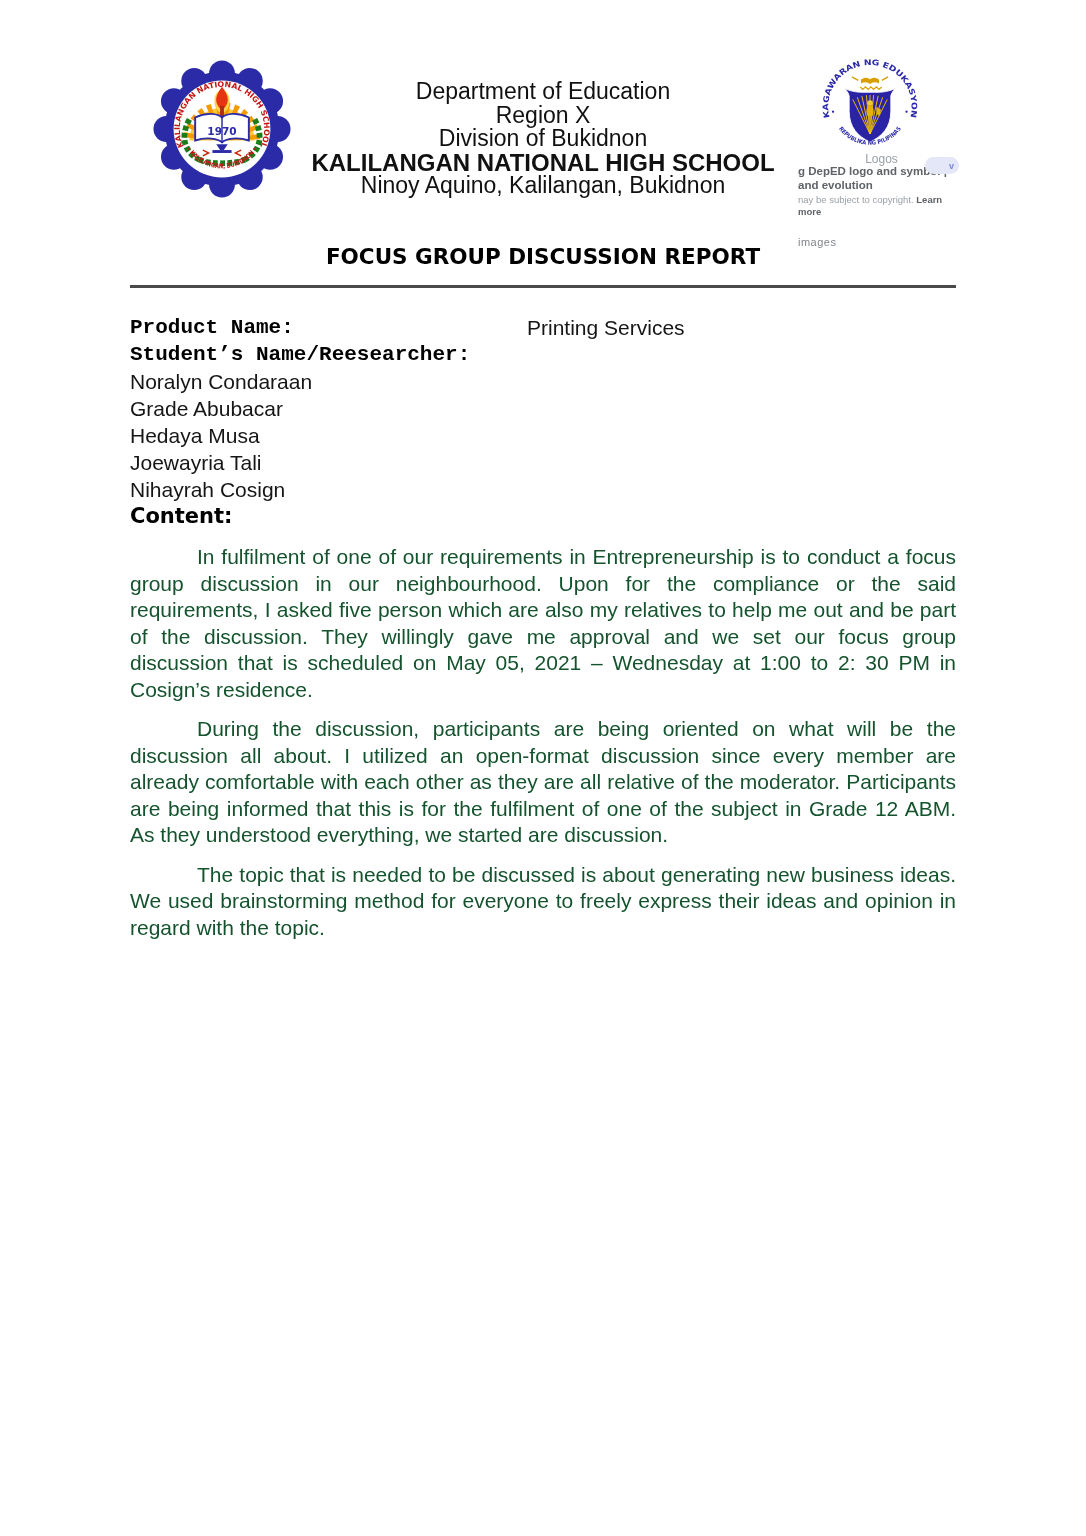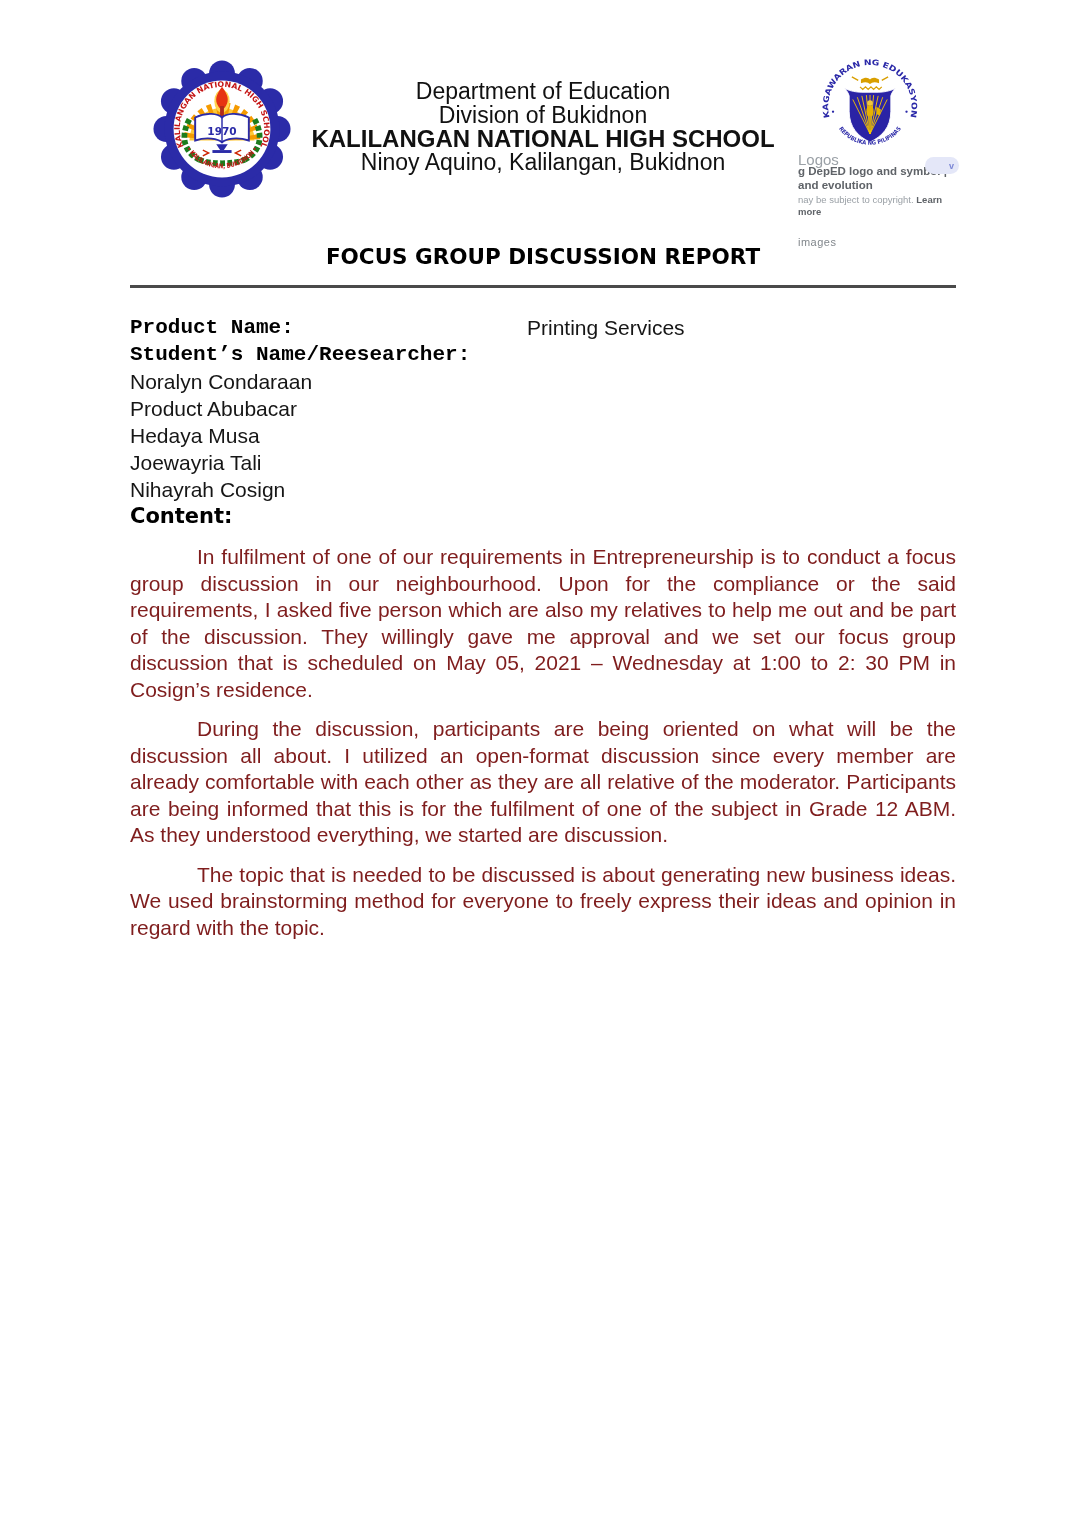--- a/index.html
+++ b/index.html
@@ -22,21 +22,21 @@
   }
   .head-center .hc-bold {
     font-weight:bold; font-size:24px;
     font-family:"Liberation Sans", sans-serif;
   }
   .deped-right { position:absolute; left:793px; top:56px; width:172px; }
   .deped-right svg { display:block; margin-left:27px; }
 
   
   .gcap { position:relative; margin-top:2px; padding-left:5px; font-family:"Liberation Sans", sans-serif; }
-  .gcap-kicker { font-size:15px; color:#9aa0a6; line-height:11px; }
+  .gcap-kicker { font-size:12px; color:#9aa0a6; line-height:11px;text-align:center; }
   .gcap-title { font-size:11.5px; font-weight:bold; color:#5f6368; line-height:13.5px; }
   .gcap-sub { font-size:9.5px; color:#9aa0a6; line-height:12px; margin-top:2px; }
   .gcap-learn { color:#5f6368; font-weight:bold; }
   .gcap-images { font-size:11px; color:#80868b; margin-top:18px; letter-spacing:0.5px; }
   .gcap-pill {
     position:absolute; right:6px; top:3px;
     width:34px; height:17px; border-radius:9px;
     background:#e4e7f8; color:#7b86d4;
     font-size:9px; font-weight:bold;
     display:flex; align-items:center; justify-content:flex-end;
@@ -65,21 +65,21 @@
   .fvals { display:flex; flex-direction:column; }
 
   .content-label {
     margin-top:0;
     font-family:"DejaVu Sans", sans-serif;
     font-weight:bold; font-size:21px; line-height:27px; color:#000;
   }
   .para {
     margin-top:13px;
     font-size:21px; line-height:26.5px;
-    text-align:justify; text-indent:67px; color:#7f1d1d;
+    text-align:justify; text-indent:67px; color:#14532d;
   }
   .para.first { margin-top:14px; }
 
   
   .ringtext { font-family:"DejaVu Sans", sans-serif; font-weight:bold; }
 </style>
 </head>
 <body>
 
 <div class="sheet">
@@ -133,20 +133,21 @@
           <textPath href="#arcTopL" startOffset="50%" text-anchor="middle" textLength="176" lengthAdjust="spacingAndGlyphs">KALILANGAN NATIONAL HIGH SCHOOL</textPath>
         </text>
         <text class="ringtext" font-size="7" fill="#c41414">
           <textPath href="#arcBotL" startOffset="50%" text-anchor="middle" textLength="88" lengthAdjust="spacingAndGlyphs">• KALILANGAN, BUKIDNON •</textPath>
         </text>
       </svg>
     </div>
 
     <div class="head-center">
       <div>Department of Education</div>
+      <div>Region X</div>
       <div>Division of Bukidnon</div>
       <div class="hc-bold">KALILANGAN NATIONAL HIGH SCHOOL</div>
       <div>Ninoy Aquino, Kalilangan, Bukidnon</div>
     </div>
 
     <div class="deped-right">
       <svg width="100" height="96" viewBox="0 0 110 106">
 
         <path d="M45 26 C50 23 53 24 55 26 C57 24 60 23 65 26 L65 30 C60 28 57 29 55 31 C53 29 50 28 45 30 Z" fill="#d99f00"></path>
         <path d="M42 27 l-7 -4 M68 27 l7 -4" stroke="#d99f00" stroke-width="1.5" fill="none"></path>
@@ -197,21 +198,21 @@
       <div class="frow">
         <div class="flabel">Product Name:</div>
         <div class="fval">Printing Services</div>
       </div>
       <div class="frow">
         <div class="flabel">Student’s Name/Reesearcher:</div>
       </div>
       <div class="frow">
         <div class="fvals">
           <div class="fval">Noralyn Condaraan</div>
-          <div class="fval">Product Abubacar</div>
+          <div class="fval">Grade Abubacar</div>
           <div class="fval">Hedaya Musa</div>
           <div class="fval">Joewayria Tali</div>
           <div class="fval">Nihayrah Cosign</div>
         </div>
       </div>
     </div>
 
     <div class="content-label">Content:</div>
 
     <p class="para first">In fulfilment of one of our requirements in Entrepreneurship is to conduct a focus group discussion in our neighbourhood. Upon for the compliance or the said requirements, I asked five person which are also my relatives to help me out and be part of the discussion. They willingly gave me approval and we set our focus group discussion that is scheduled on May 05, 2021 – Wednesday at 1:00 to 2: 30 PM in Cosign’s residence.</p>

